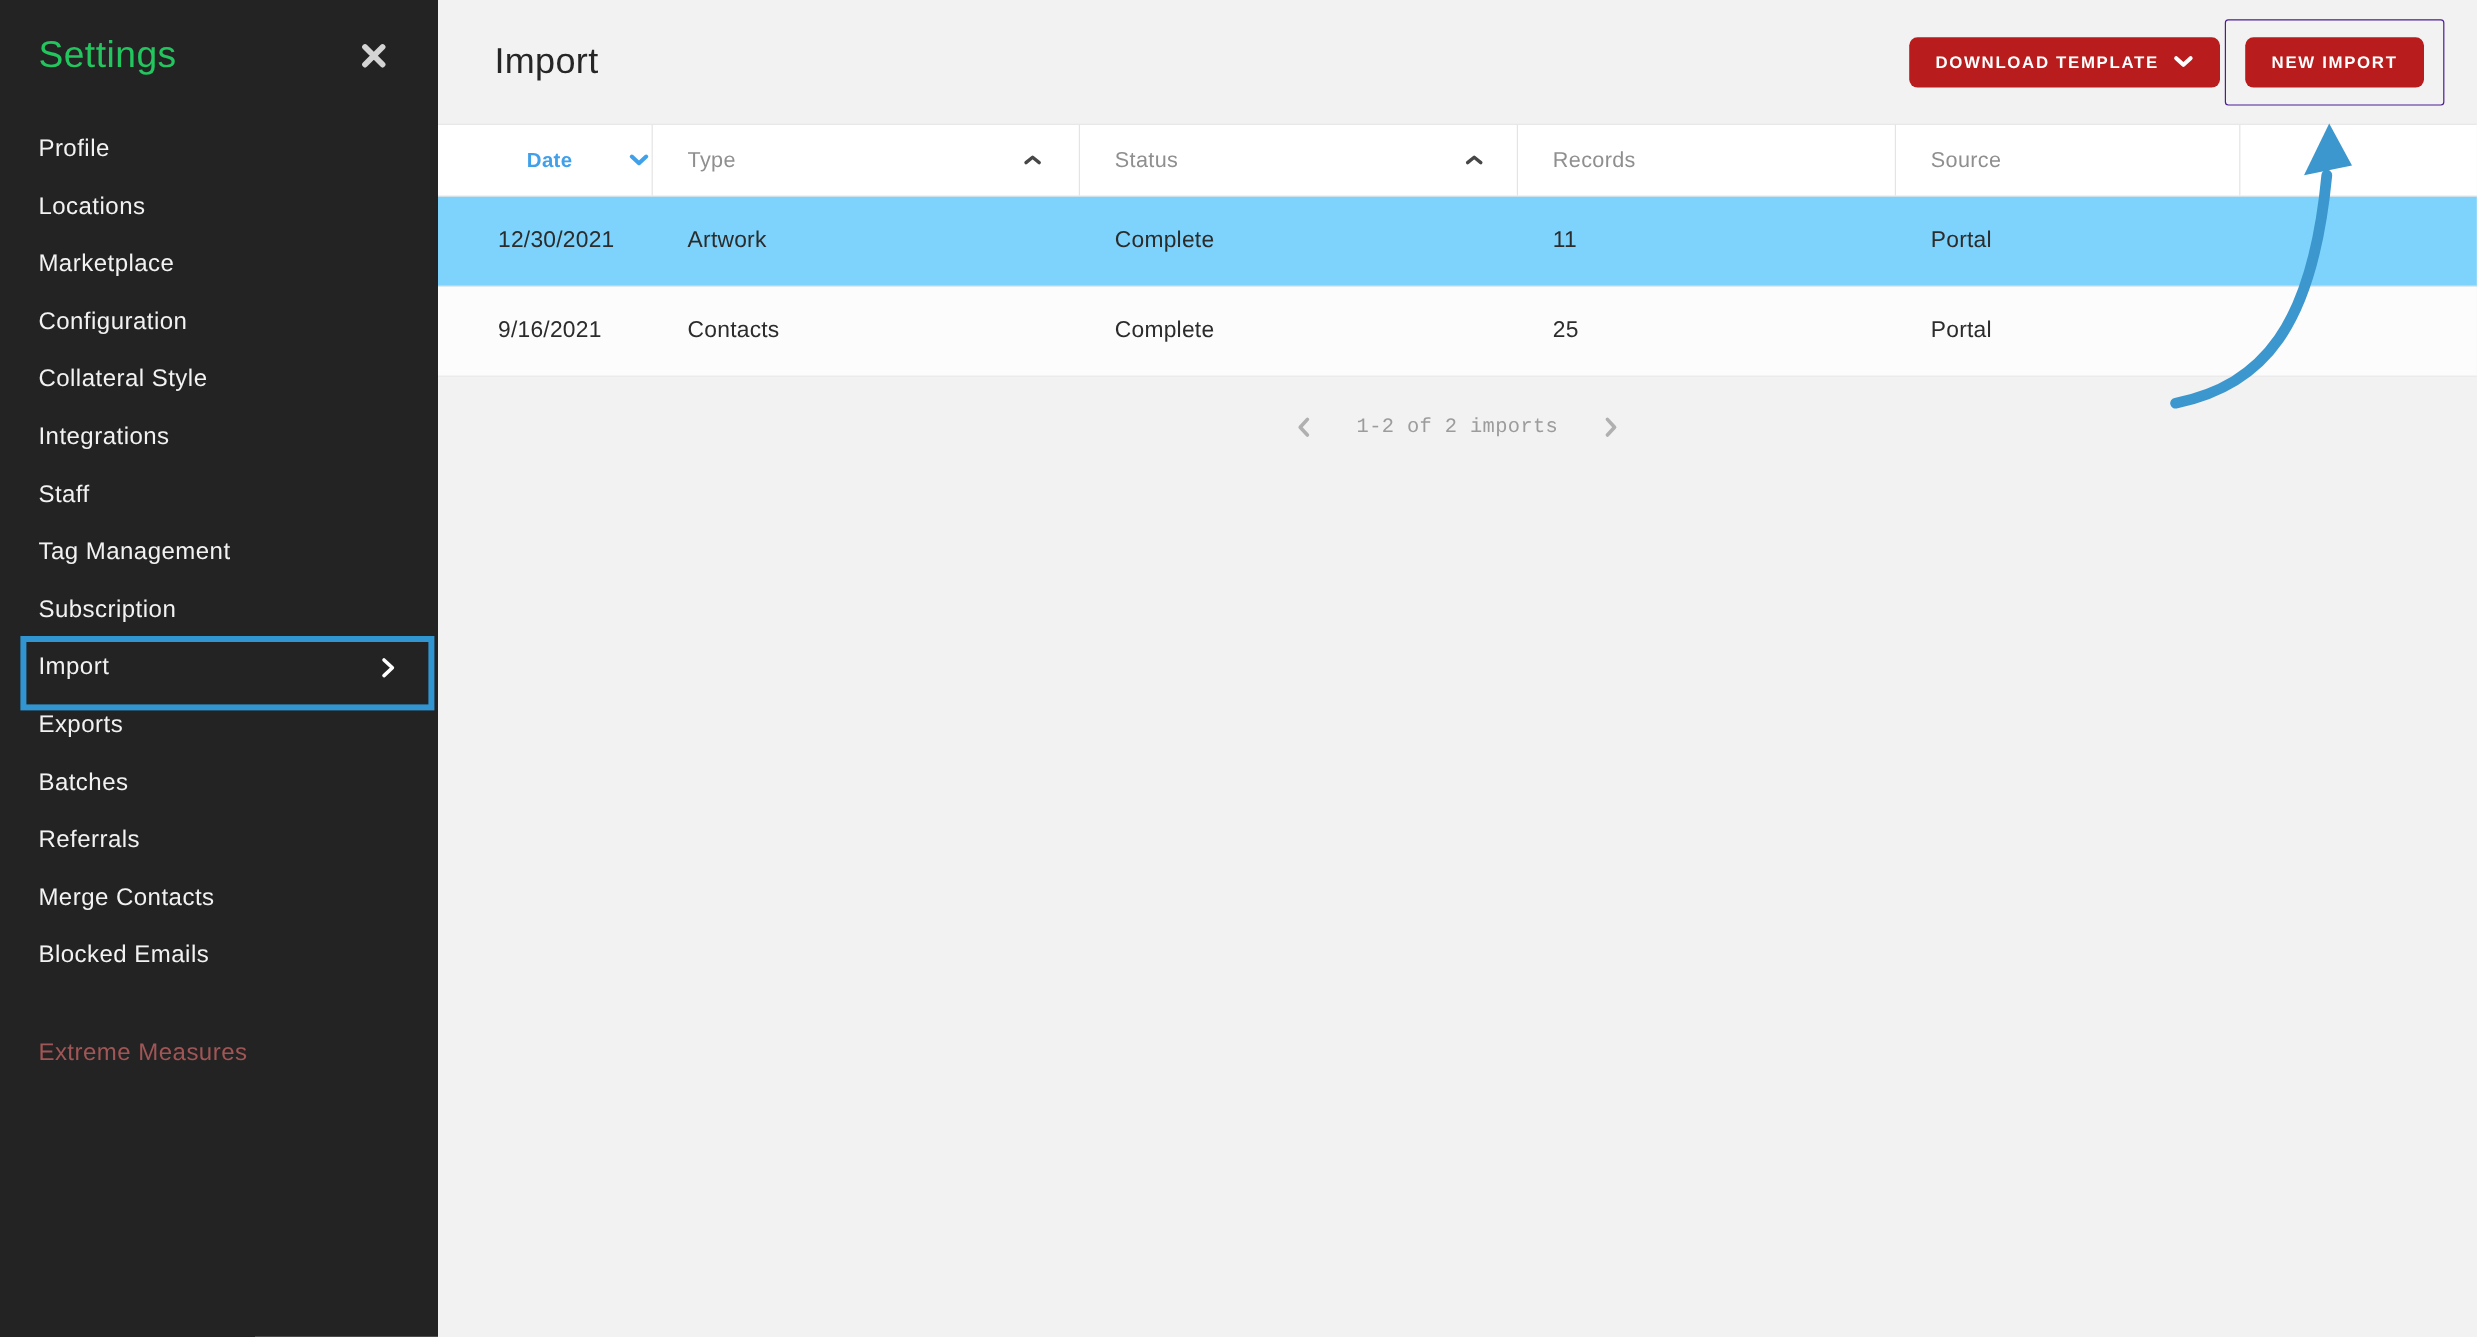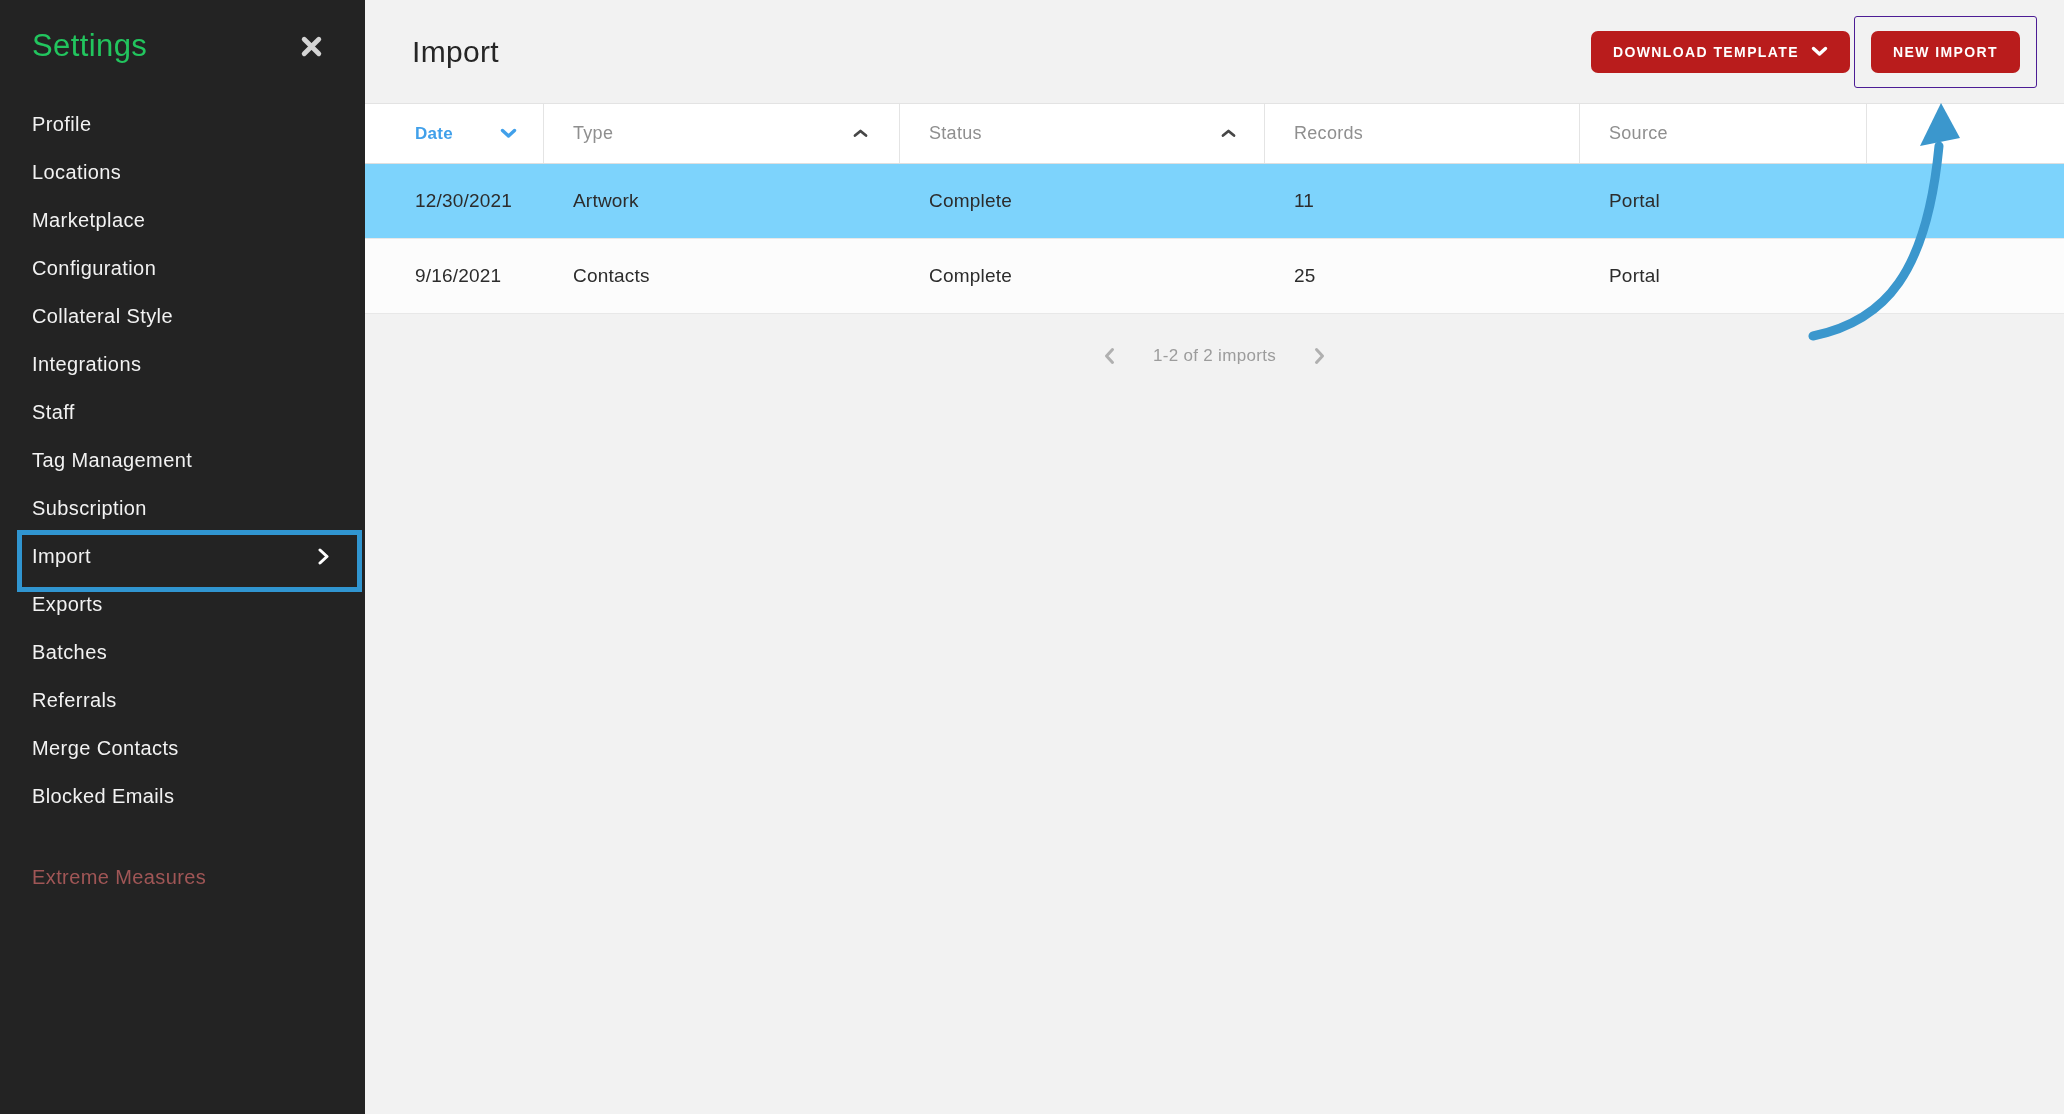--- a/index.html
+++ b/index.html
@@ -56,42 +56,42 @@
   
   .table { width:100%; }
   .thead {
     display:flex; height:61px; background:#ffffff;
     border-top:1px solid #e3e3e3; border-bottom:1px solid #dfdfdf;
   }
   .th {
     display:flex; align-items:center; padding-left:29px; cursor:pointer;
   }
   .th-label { font-size:18px; color:#8f8f8f; letter-spacing:.3px; }
-  .col-0 { width:179px; padding-left:50px; }
+  .col-0 { width:179px; padding-left:74px; }
   .col-1 { width:356px; }
   .col-2 { width:365px; }
   .col-3 { width:315px; }
   .col-4 { width:287px; }
   .col-5 { flex:1; padding-left:0; }
   .th.col-0 .th-label { color:#41a0ea; font-weight:bold; font-size:17px; }
   .th.col-0 .sort-icon { margin-left:47px; }
   .th.col-1, .th.col-2 { justify-content:space-between; }
   .th.col-1 { padding-right:31px; }
   .th.col-2 { padding-right:28px; }
   .bordered { border-right:1px solid #e4e4e4; }
 
   .row { display:flex; height:75px; border-bottom:1px solid #e8e8e8; cursor:pointer; }
   .row-odd  { background:#7dd3fc; }
   .row-even { background:#fcfcfc; }
   .td { display:flex; align-items:center; padding-left:29px; font-size:19px; color:#2c2c2c; letter-spacing:.2px; }
   .td.col-0 { padding-left:50px; }
 
   
   .pagination {
-    margin-top:22px; height:40px; display:flex; align-items:center; justify-content:center; gap:34px;
+    margin-top:22px; height:40px; display:flex; align-items:center; justify-content:center; gap:34px;font-family:Liberation Mono, monospace;
   }
   .page-btn { background:none; border:none; cursor:pointer; display:flex; align-items:center; padding:4px; }
   .page-label { font-size:17px; color:#9c9c9c; letter-spacing:.3px; }
 
   
   .arrow-overlay { position:absolute; left:0; top:0; width:2064px; height:1114px; pointer-events:none; z-index:8; }
 
   .icon { display:inline-flex; align-items:center; }
 </style>
 </head>

